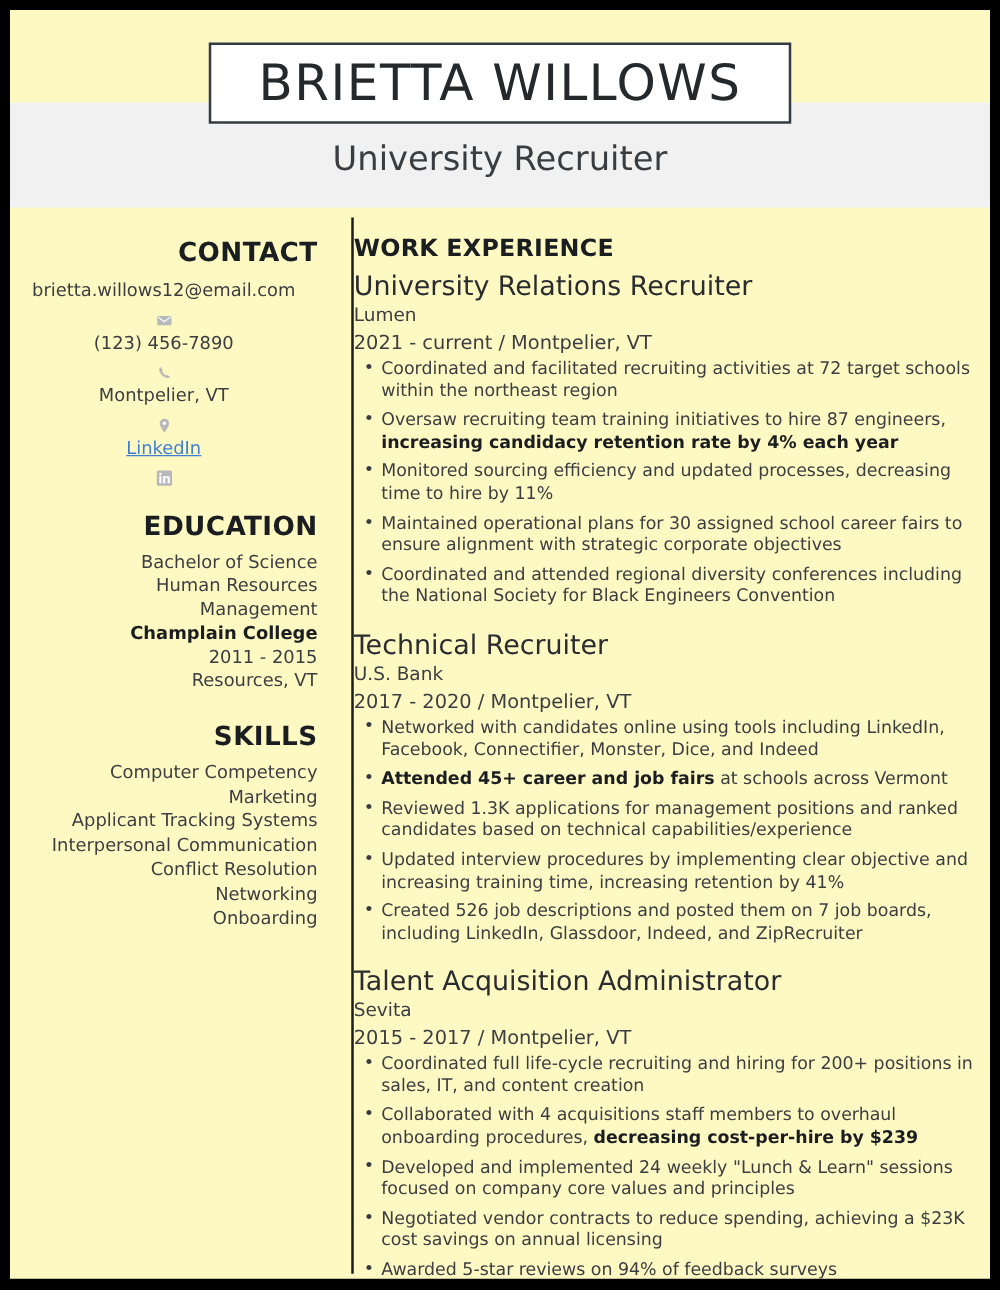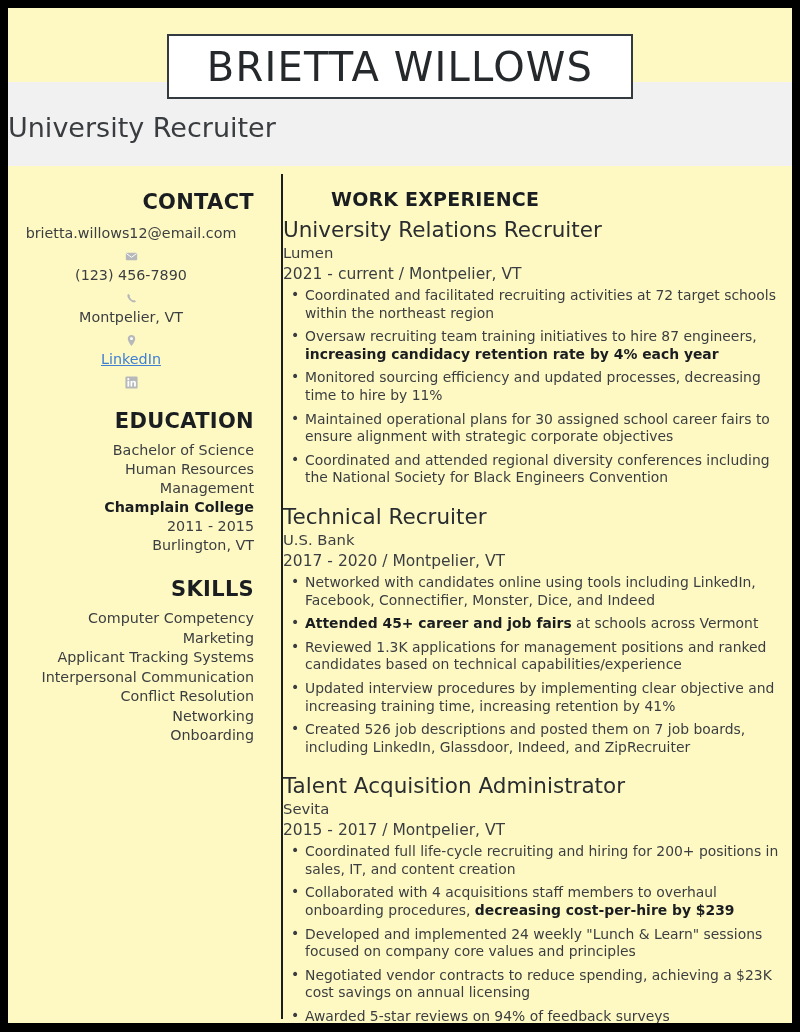--- a/index.html
+++ b/index.html
@@ -55,21 +55,21 @@
     letter-spacing: 1.2px;
     color: #26292c;
     white-space: nowrap;
     font-family: "DejaVu Sans", sans-serif;
   }
   #role-text {
     position: absolute;
     left: 0;
     top: 104px;
     width: 784px;
-    text-align: left;
+    text-align: center;
     font-size: 27px;
     color: #3a3d40;
     font-weight: 400;
   }
 
   
   #columns {
     position: relative;
     display: flex;
     padding-top: 10px;
@@ -148,21 +148,20 @@
     flex: 1;
     padding-left: 21px;
     box-sizing: border-box;
   }
   #work-heading {
     font-size: 19px;
     font-weight: bold;
     color: #1b1e21;
     letter-spacing: 0.2px;
     margin: 4px 0 6px 0;
-    padding-left: 48px;
   }
   .job { margin-bottom: 16px; }
   .job-title {
     font-size: 21.5px;
     color: #2a2d30;
     font-weight: 400;
     line-height: 27px;
   }
   .job-company {
     font-size: 14.8px;
@@ -260,21 +259,21 @@
         </div>
       </div>
 
       <div id="education-block">
         <div class="left-heading">EDUCATION</div>
         <div class="left-line">Bachelor of Science</div>
         <div class="left-line">Human Resources</div>
         <div class="left-line">Management</div>
         <div class="left-line bold">Champlain College</div>
         <div class="left-line">2011 - 2015</div>
-        <div class="left-line">Burlington, VT</div>
+        <div class="left-line">Resources, VT</div>
       </div>
 
       <div id="skills-block">
         <div class="left-heading">SKILLS</div>
         <div class="skill-line">Computer Competency</div>
         <div class="skill-line">Marketing</div>
         <div class="skill-line">Applicant Tracking Systems</div>
         <div class="skill-line">Interpersonal Communication</div>
         <div class="skill-line">Conflict Resolution</div>
         <div class="skill-line">Networking</div>

